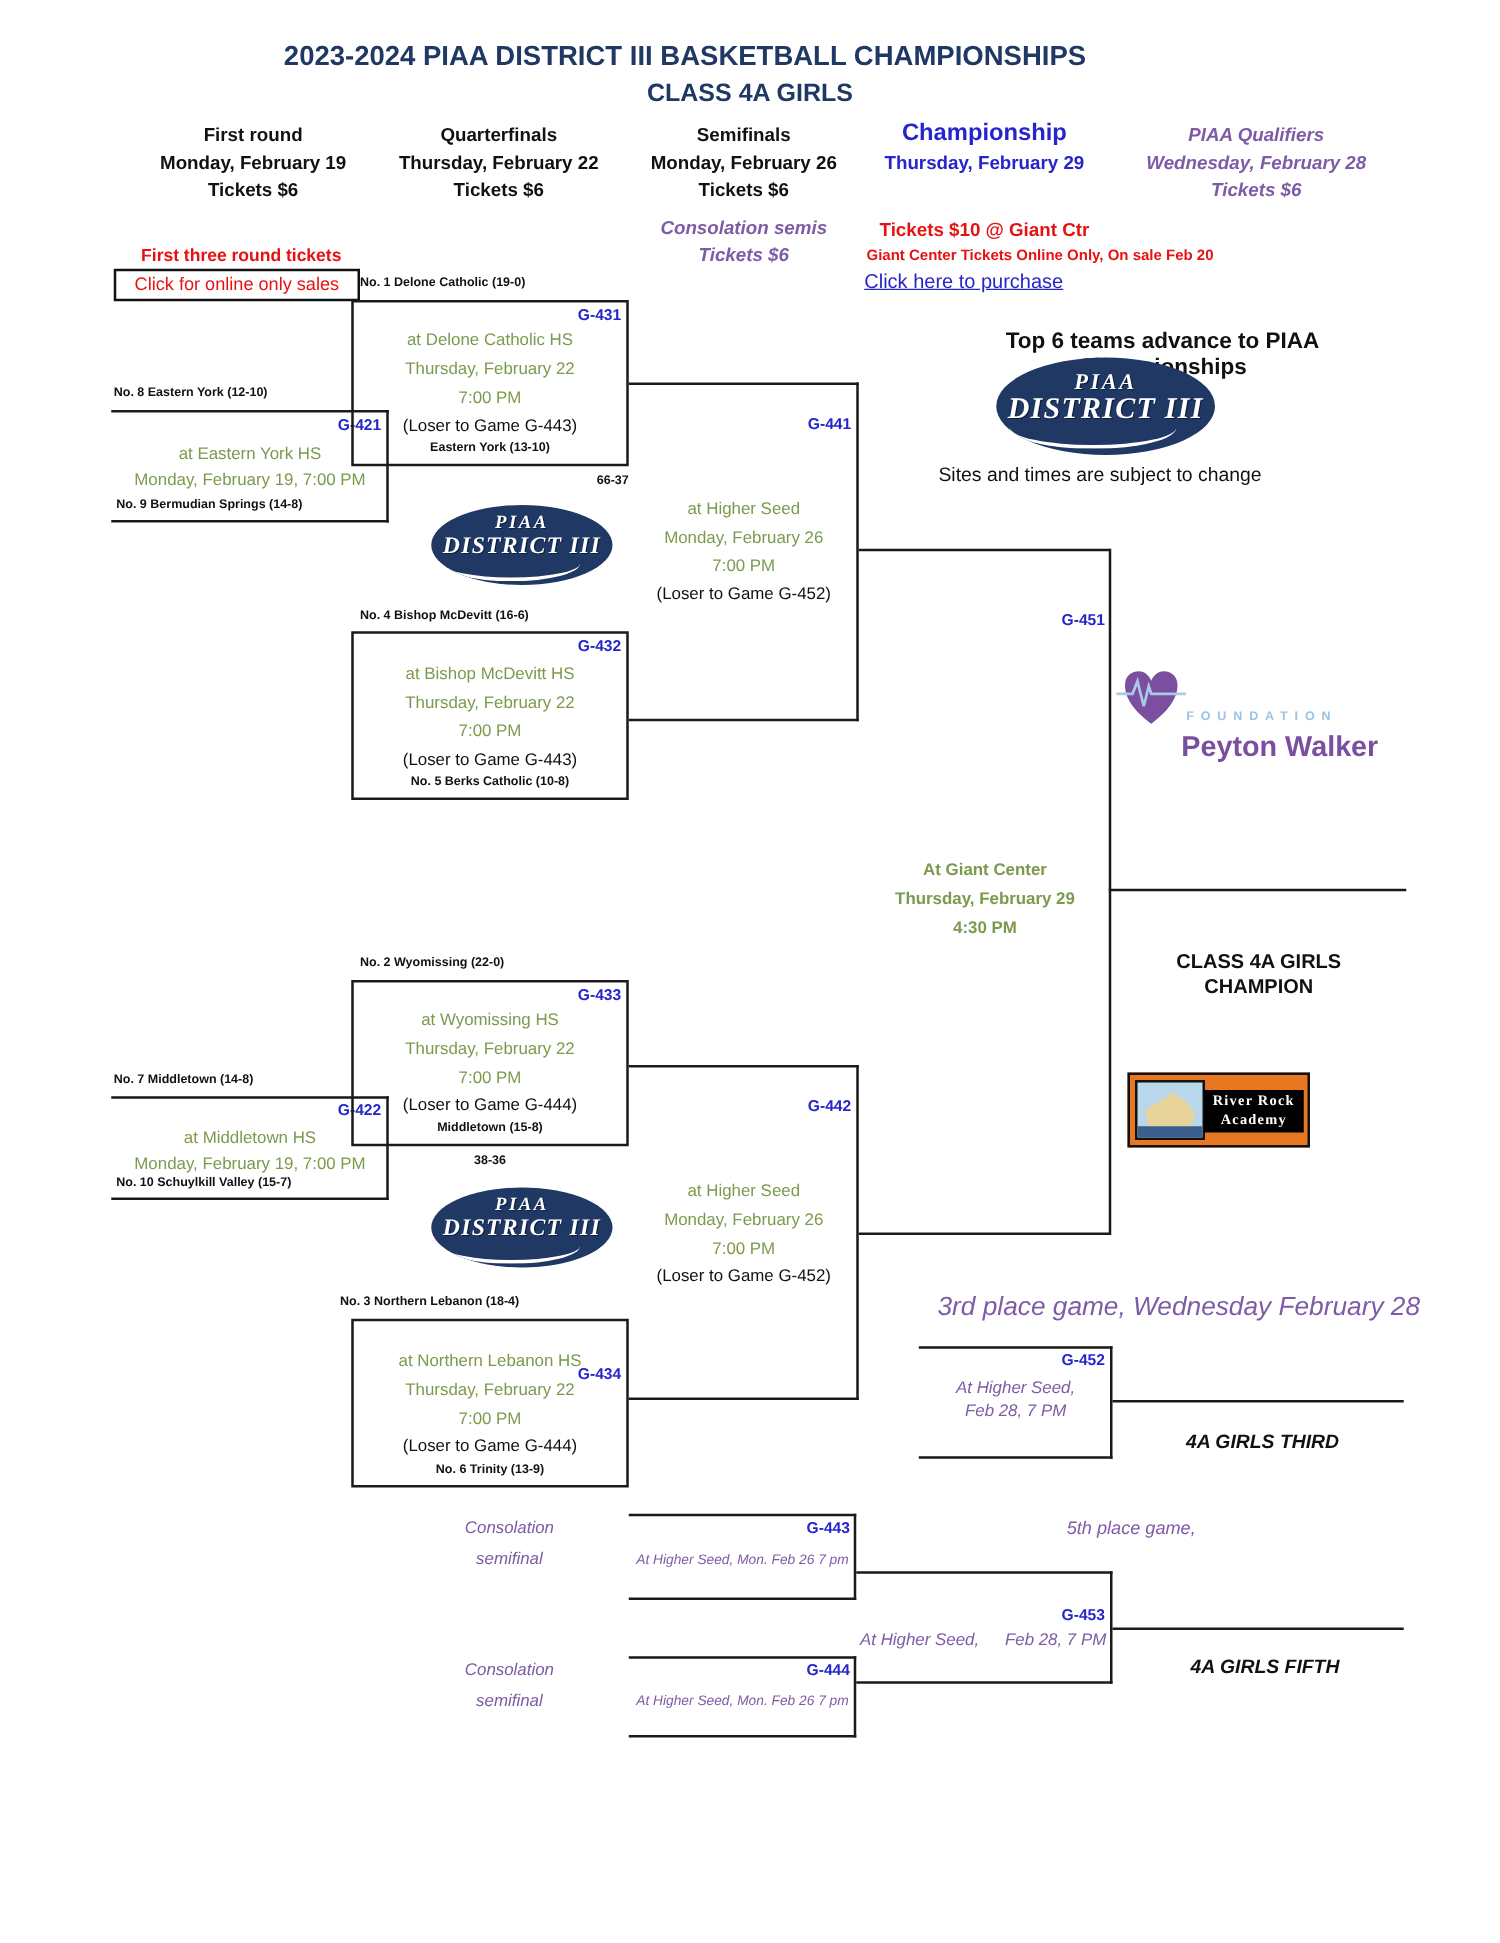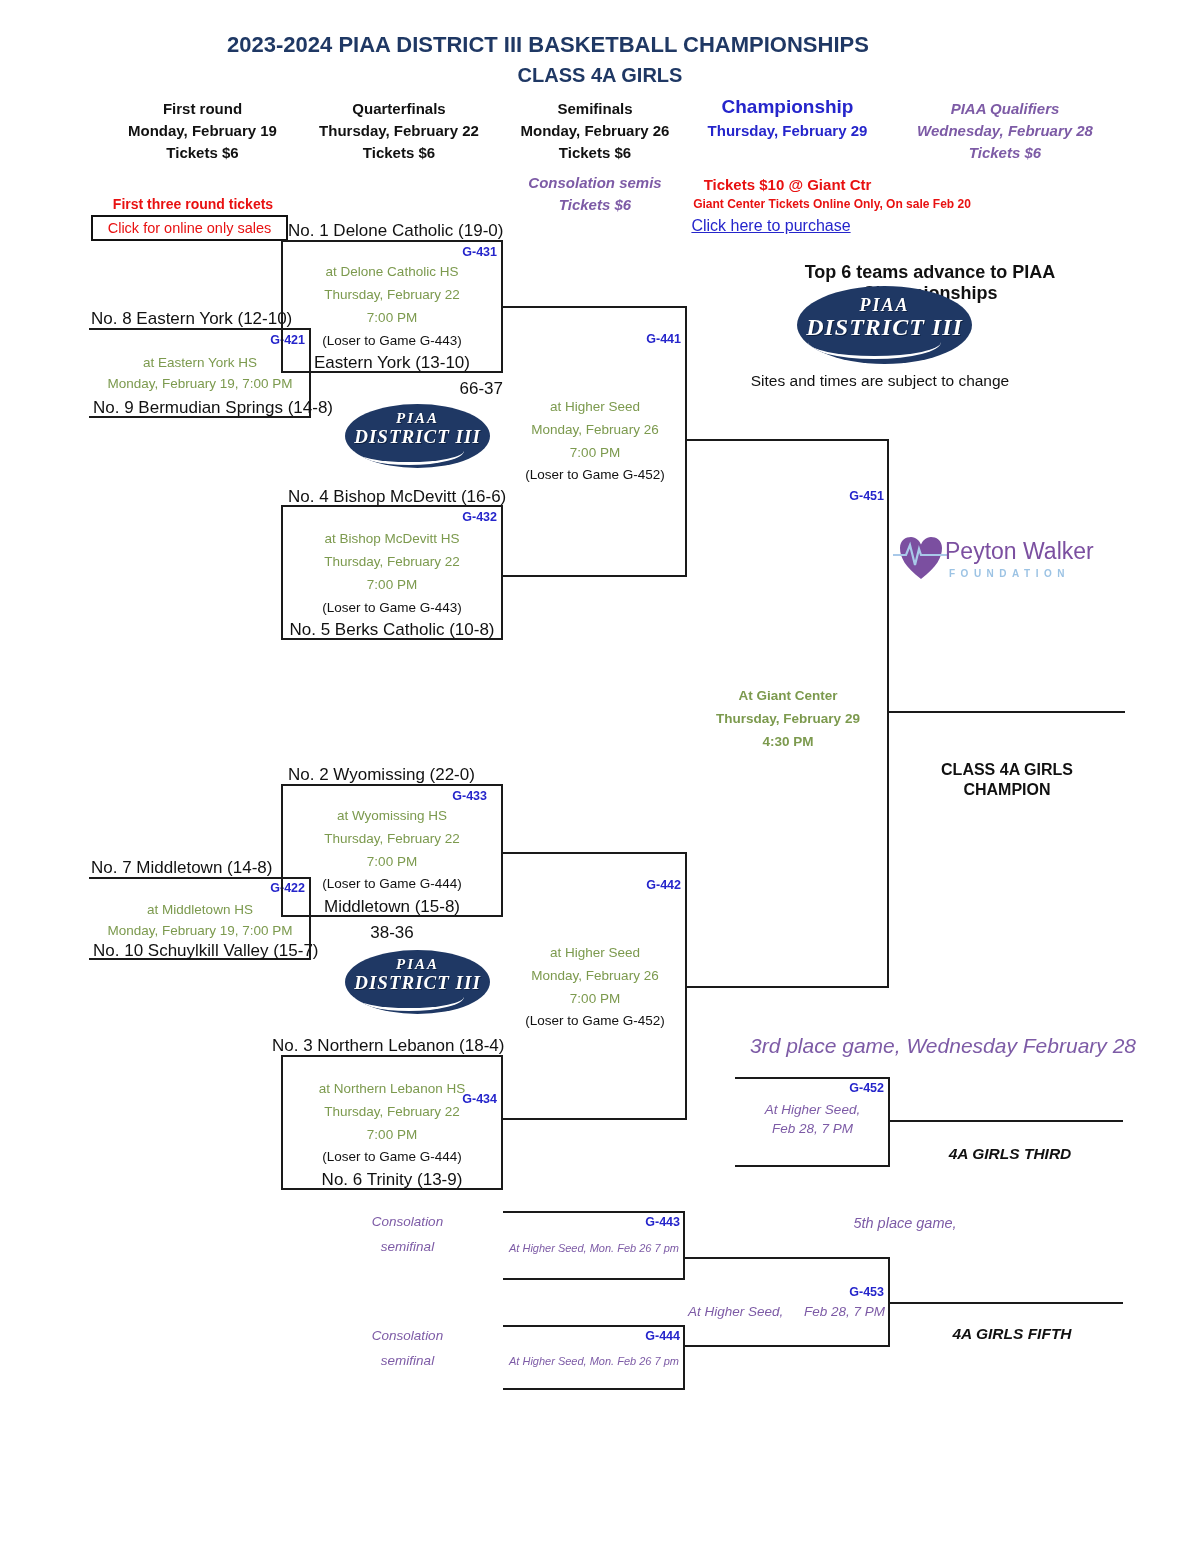--- a/index.html
+++ b/index.html
@@ -8,21 +8,21 @@
     --green:#7c9a4e;
     --purple:#7d5ba6;
     --red:#e81111;
     --ink:#1a1a1a;
   }
   html,body{margin:0;padding:0;background:#ffffff;}
   body{font-family:"Liberation Sans","DejaVu Sans",sans-serif;color:#111;}
   #page{position:relative;width:1200px;height:1554px;background:#fff;overflow:hidden;}
   .abs{position:absolute;}
   .t{font-size:13.5px;white-space:nowrap;line-height:1.15;}
-  .team{font-size:17px;font-weight:normal;white-space:nowrap;}
+  .team{font-size:10px;font-weight:bold;white-space:nowrap;}
   .bold{font-weight:bold;}
   .ctr{text-align:center;}
   .rt{text-align:right;}
   .it{font-style:italic;}
   .green{color:var(--green);}
   .purple{color:var(--purple);}
   .red{color:var(--red);}
   .navy{color:var(--navy);}
   .gid{color:var(--blue);font-weight:bold;font-size:12.5px;white-space:nowrap;}
   .box{position:absolute;border:2px solid var(--ink);box-sizing:border-box;background:transparent;}
@@ -35,21 +35,21 @@
         font-family:"Liberation Serif","DejaVu Serif",serif;font-style:italic;font-weight:bold;overflow:hidden;}
   .piaa::after{content:"";position:absolute;left:6%;right:18%;top:50%;height:40%;
         border-bottom:3px solid #fff;border-radius:50%;}
   .piaa .p1{display:block;margin-top:7px;font-size:15px;letter-spacing:2px;line-height:15px;
         text-shadow:1px 1px 0 #0e2040;}
   .piaa .p2{display:block;font-size:19px;letter-spacing:1px;line-height:22px;position:relative;z-index:2;
         text-shadow:1px 1px 0 #0e2040;}
   .piaa.lg .p1{margin-top:10px;font-size:18px;line-height:18px;}
   .piaa.lg .p2{font-size:24px;line-height:26px;}
   
-  .pw-name{font-size:23px;font-weight:normal;color:#7b4fa0;white-space:nowrap;}
+  .pw-name{font-size:23px;font-weight:bold;color:#7b4fa0;white-space:nowrap;margin-top:46px;}
   .pw-sub{font-size:10px;letter-spacing:5.5px;color:#9cc3e4;font-weight:bold;white-space:nowrap;}
   
   .rr{position:absolute;width:146px;height:60px;background:#e87722;border:2px solid #111;box-sizing:border-box;}
   .rr .pic{position:absolute;left:4px;top:4px;width:56px;height:48px;background:#b9d7ea;border:2px solid #111;box-sizing:border-box;overflow:hidden;}
   .rr .rock{position:absolute;left:4px;top:8px;width:44px;height:30px;background:#e8d49a;
         clip-path:polygon(10% 90%,5% 45%,35% 20%,55% 0,80% 25%,95% 55%,90% 90%);}
   .rr .water{position:absolute;left:0;bottom:0;width:100%;height:9px;background:#3a5f8a;}
   .rr .band{position:absolute;right:3px;top:12px;width:80px;height:34px;background:#000;color:#fff;
         font-family:"Liberation Serif","DejaVu Serif",serif;font-weight:bold;font-size:11.5px;
         line-height:15px;text-align:center;padding-top:2px;box-sizing:border-box;letter-spacing:1px;}
@@ -162,21 +162,21 @@
 
   <div class="abs team" style="left:91px;top:858px;">No. 7 Middletown (14-8)</div>
   <div class="box openleft" style="left:89px;top:877px;width:222px;height:83px;"></div>
   <div class="abs rt gid" style="left:200px;top:881px;width:105px;">G-422</div>
   <div class="abs ctr t green" style="left:89px;top:902px;width:222px;">at Middletown HS</div>
   <div class="abs ctr t green" style="left:89px;top:923px;width:222px;">Monday, February 19, 7:00 PM</div>
   <div class="abs team" style="left:93px;top:941px;">No. 10 Schuylkill Valley (15-7)</div>
 
   <div class="abs team" style="left:288px;top:765px;">No. 2 Wyomissing (22-0)</div>
   <div class="box" style="left:281px;top:784px;width:222px;height:133px;"></div>
-  <div class="abs rt gid" style="left:380px;top:789px;width:107px;">G-433</div>
+  <div class="abs rt gid" style="left:390px;top:789px;width:107px;">G-433</div>
   <div class="abs ctr t green" style="left:281px;top:808px;width:222px;">at Wyomissing HS</div>
   <div class="abs ctr t green" style="left:281px;top:831px;width:222px;">Thursday, February 22</div>
   <div class="abs ctr t green" style="left:281px;top:854px;width:222px;">7:00 PM</div>
   <div class="abs ctr t" style="left:281px;top:876px;width:222px;">(Loser to Game G-444)</div>
   <div class="abs ctr team" style="left:281px;top:897px;width:222px;">Middletown (15-8)</div>
   <div class="abs ctr team" style="left:281px;top:923px;width:222px;">38-36</div>
 
   <div class="piaa" style="left:345px;top:950px;width:145px;height:64px;">
     <span class="p1">PIAA</span>
     <span class="p2"><span>DISTRICT</span> <span>III</span></span>
@@ -192,20 +192,30 @@
   <div class="abs ctr team" style="left:281px;top:1170px;width:222px;">No. 6 Trinity (13-9)</div>
 
   <div class="box openleft" style="left:503px;top:852px;width:184px;height:268px;"></div>
   <div class="abs rt gid" style="left:570px;top:878px;width:111px;">G-442</div>
   <div class="abs ctr t green" style="left:503px;top:945px;width:184px;">at Higher Seed</div>
   <div class="abs ctr t green" style="left:503px;top:968px;width:184px;">Monday, February 26</div>
   <div class="abs ctr t green" style="left:503px;top:991px;width:184px;">7:00 PM</div>
   <div class="abs ctr t" style="left:503px;top:1013px;width:184px;">(Loser to Game G-452)</div>
   <div class="hline" style="left:687px;top:986px;width:201px;height:2px;"></div>
 
+  <div class="rr" style="left:902px;top:858px;">
+    <div class="pic">
+      <div class="rock"></div>
+      <div class="water"></div>
+    </div>
+    <div class="band">
+      <div>River Rock</div>
+      <div>Academy</div>
+    </div>
+  </div>
 
   <div class="abs ctr it purple" style="left:750px;top:1034px;width:310px;font-size:21px;white-space:nowrap;">3rd place game, Wednesday February 28</div>
   <div class="box openleft" style="left:735px;top:1077px;width:155px;height:90px;"></div>
   <div class="abs rt gid" style="left:770px;top:1081px;width:114px;">G-452</div>
   <div class="abs ctr t it purple" style="left:735px;top:1102px;width:155px;">At Higher Seed,</div>
   <div class="abs ctr t it purple" style="left:735px;top:1121px;width:155px;">Feb 28, 7 PM</div>
   <div class="hline" style="left:890px;top:1120px;width:233px;height:2px;"></div>
   <div class="abs ctr bold it" style="left:935px;top:1145px;width:150px;font-size:15.5px;">4A GIRLS THIRD</div>
 
   <div class="abs ctr it purple t" style="left:360px;top:1214px;width:95px;">Consolation</div>

